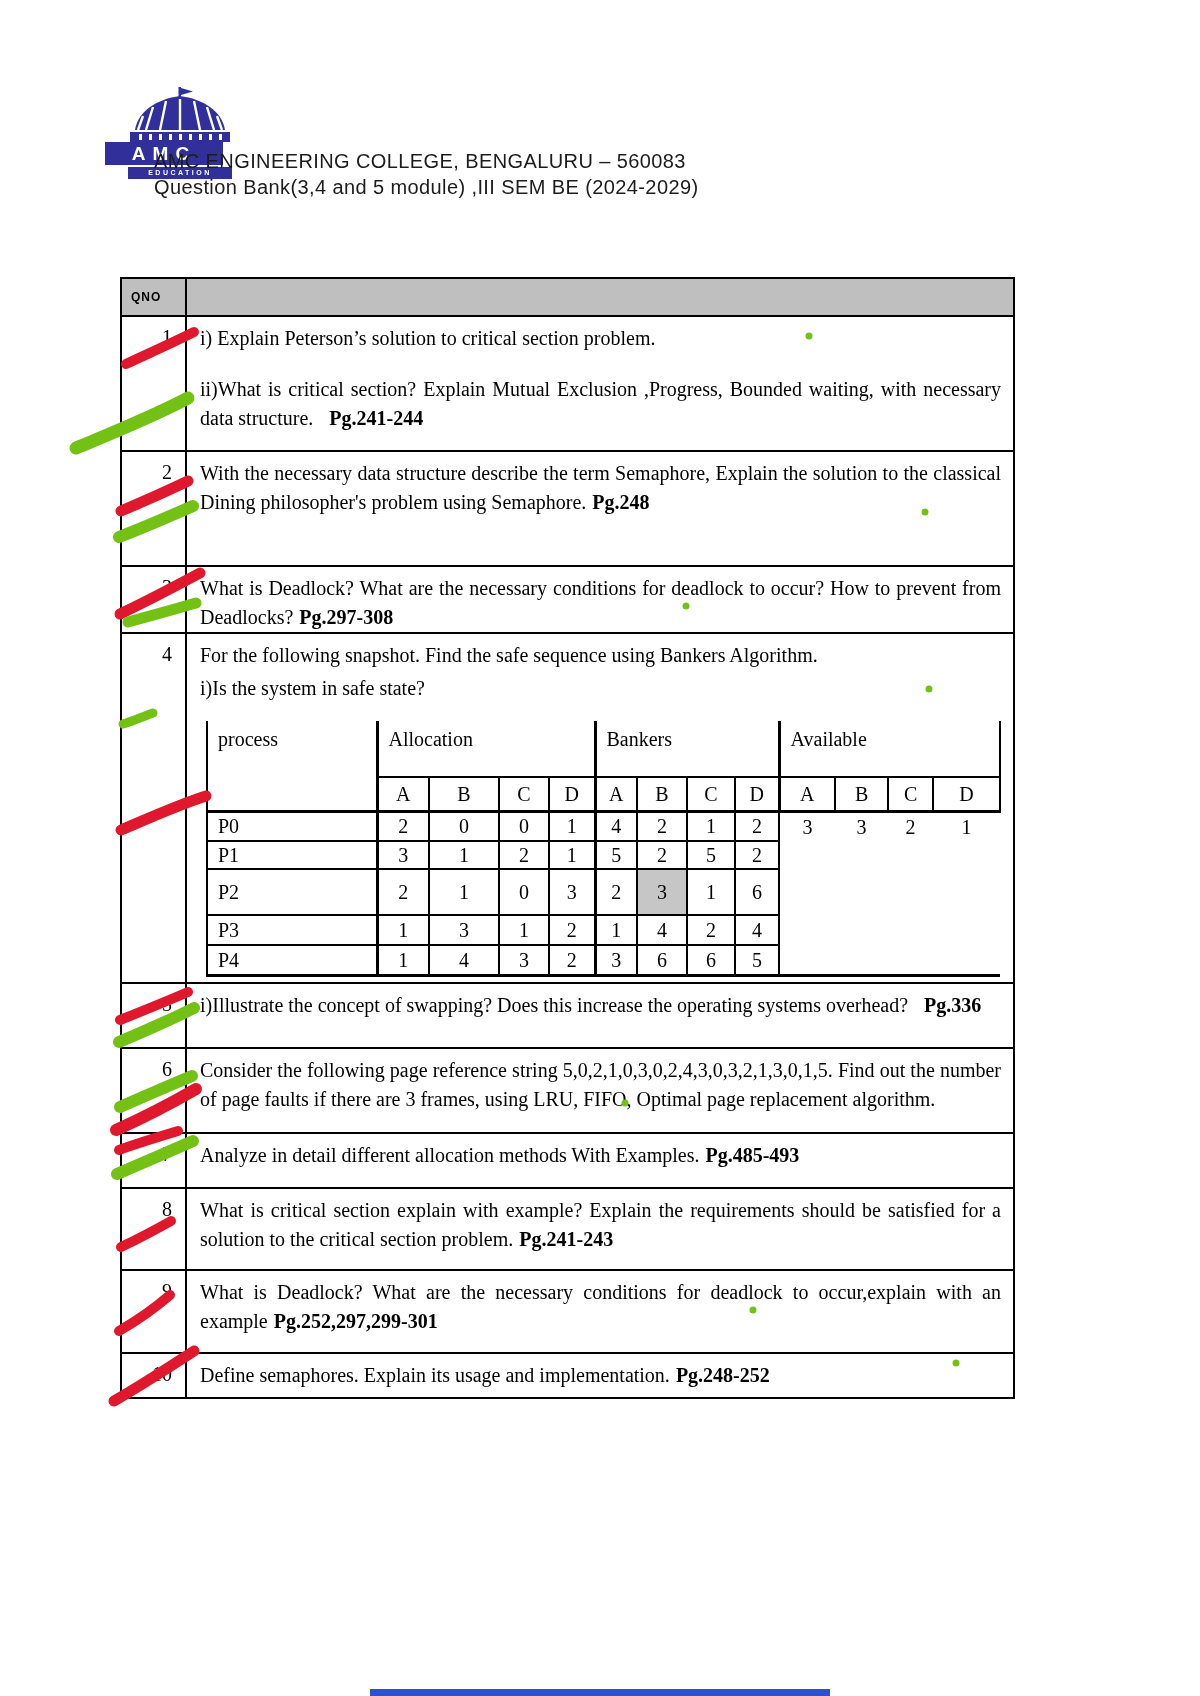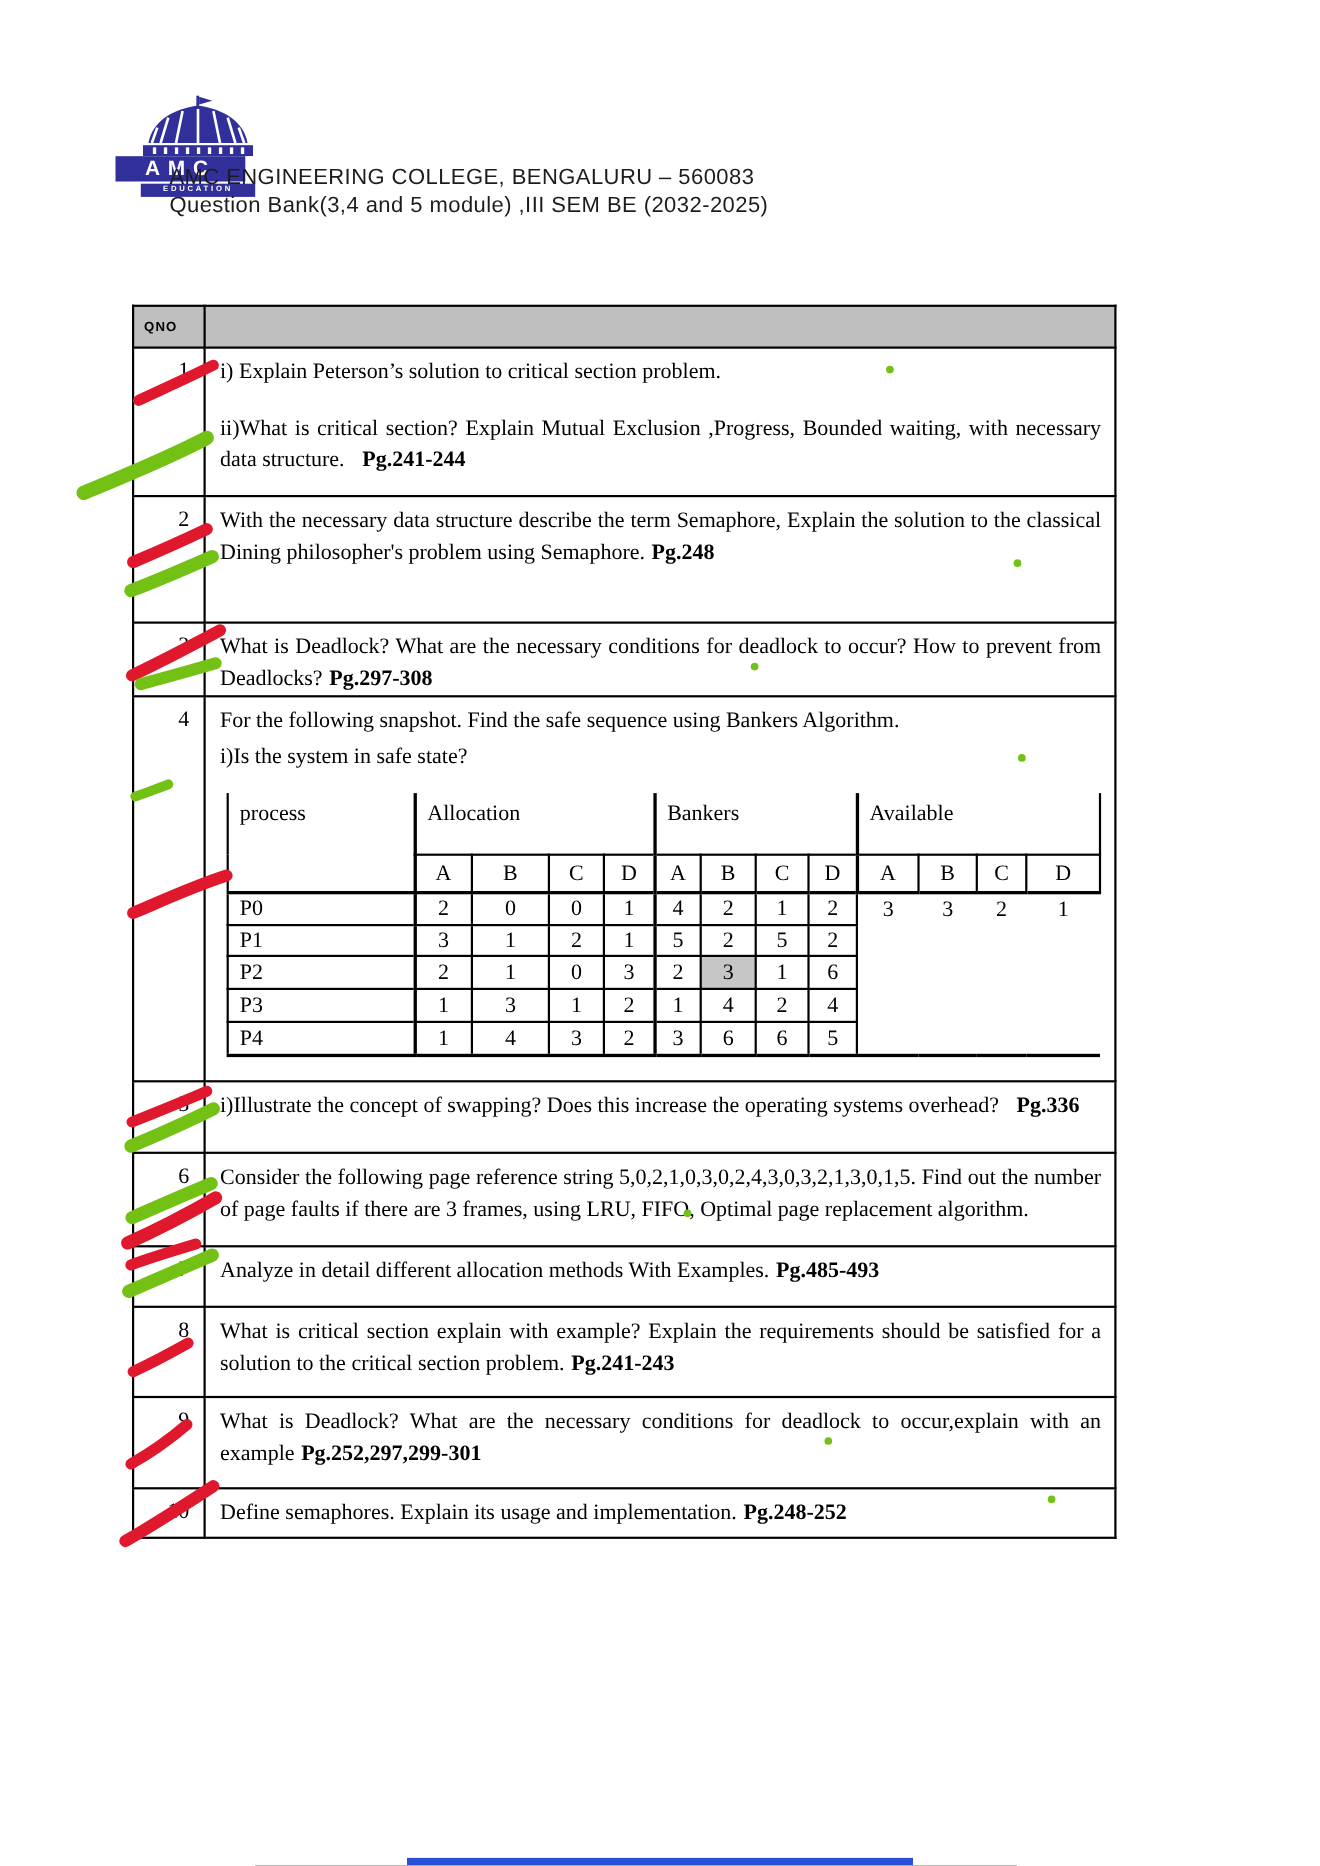--- a/index.html
+++ b/index.html
@@ -108,21 +108,21 @@
           <rect x="104" y="48" width="3" height="6"></rect>
         <rect x="114" y="48" width="3" height="6"></rect>
       </g>
     </svg>
     <div class="logo-amc">AMC</div>
     <div class="logo-edu">EDUCATION</div>
   </div>
 
   <div class="header">
     <div>AMC ENGINEERING COLLEGE, BENGALURU – 560083</div>
-    <div>Question Bank(3,4 and 5 module) ,III  SEM BE (2032-2025)</div>
+    <div>Question Bank(3,4 and 5 module) ,III  SEM BE (2024-2029)</div>
   </div>
 
   <table class="qtable">
     <colgroup>
         <col style="width:65px">
         <col style="width:828px">
       </colgroup>
     <tbody>
         <tr class="thead">
       <td>QNO</td>
@@ -217,21 +217,21 @@
             <td>1</td>
             <td class="bl3">5</td>
             <td>2</td>
             <td>5</td>
             <td>2</td>
             <td class="av"></td>
                   <td class="av"></td>
                   <td class="av"></td>
                   <td class="av"></td>
           </tr>
-          <tr style="height:30px">
+          <tr style="height:46px">
             <td class="proc">P2</td>
             <td class="bl3">2</td>
             <td>1</td>
             <td>0</td>
             <td>3</td>
             <td class="bl3">2</td>
             <td class="hl">3</td>
             <td>1</td>
             <td>6</td>
             <td class="av"></td>

